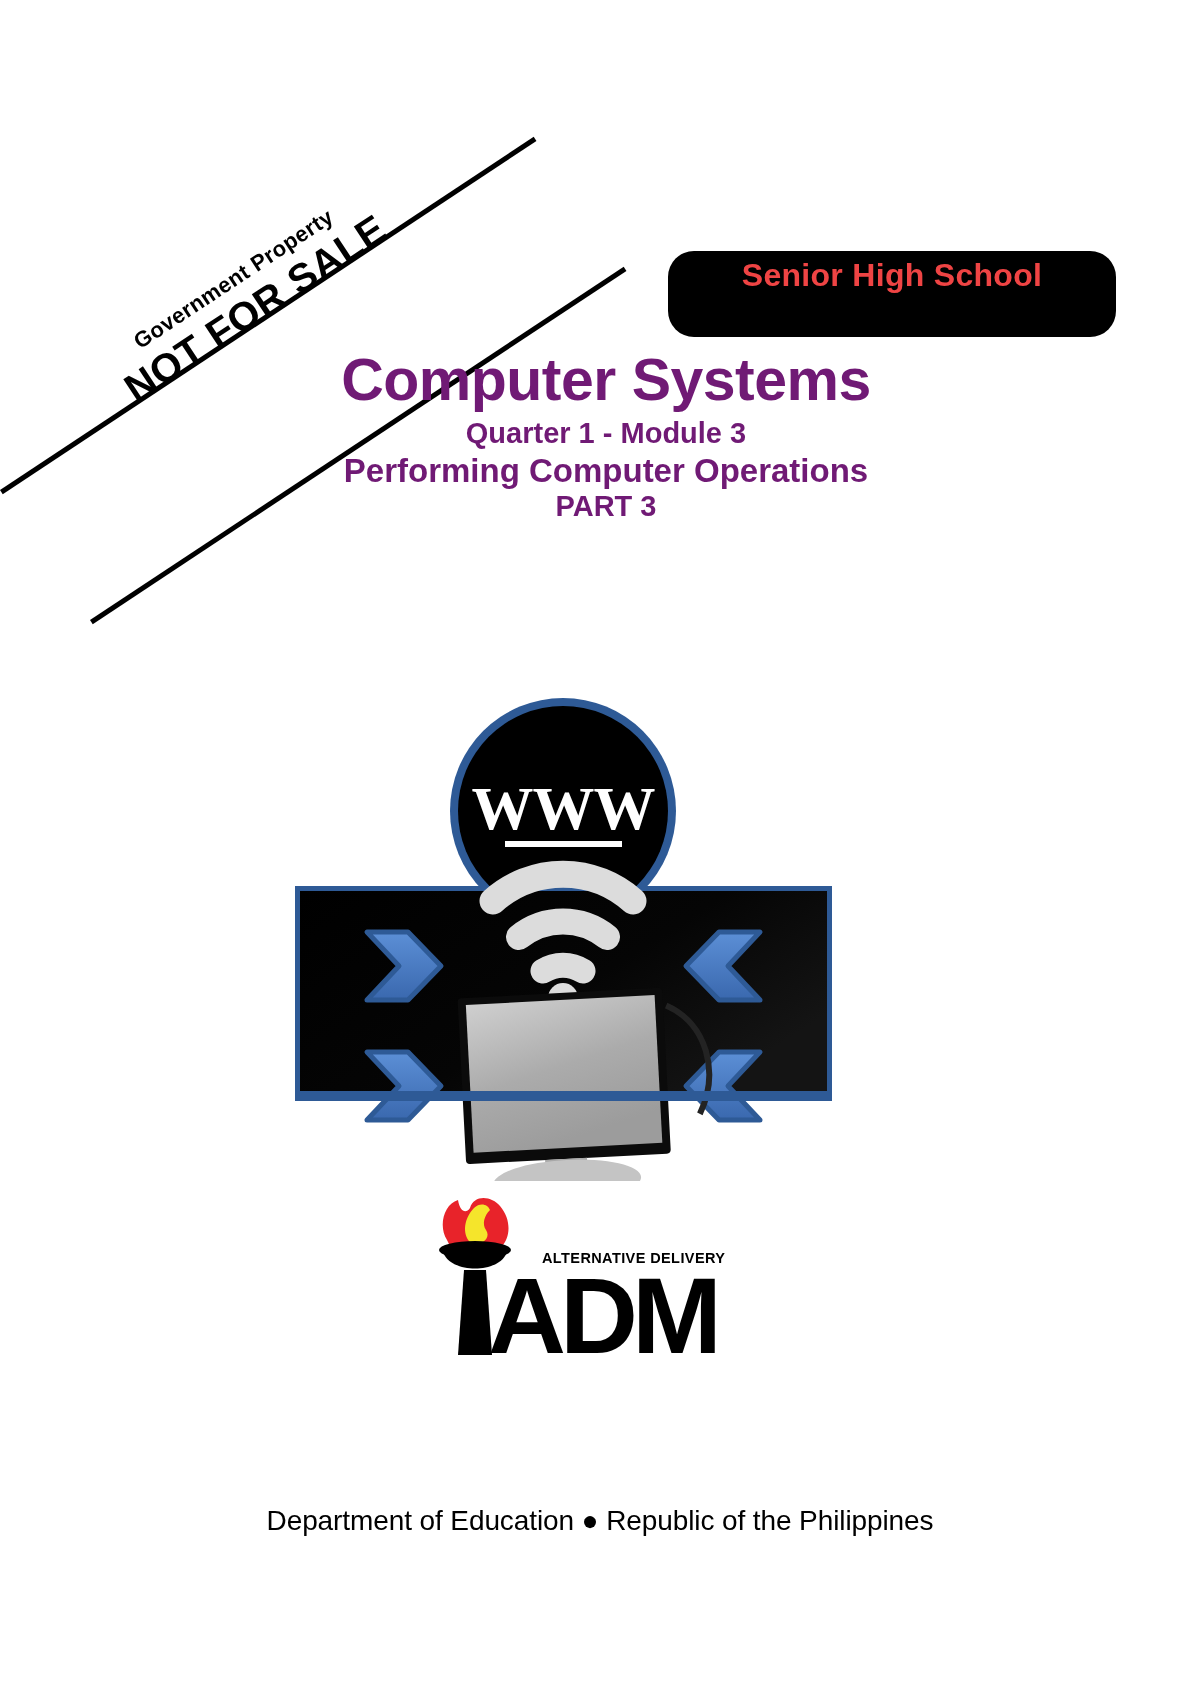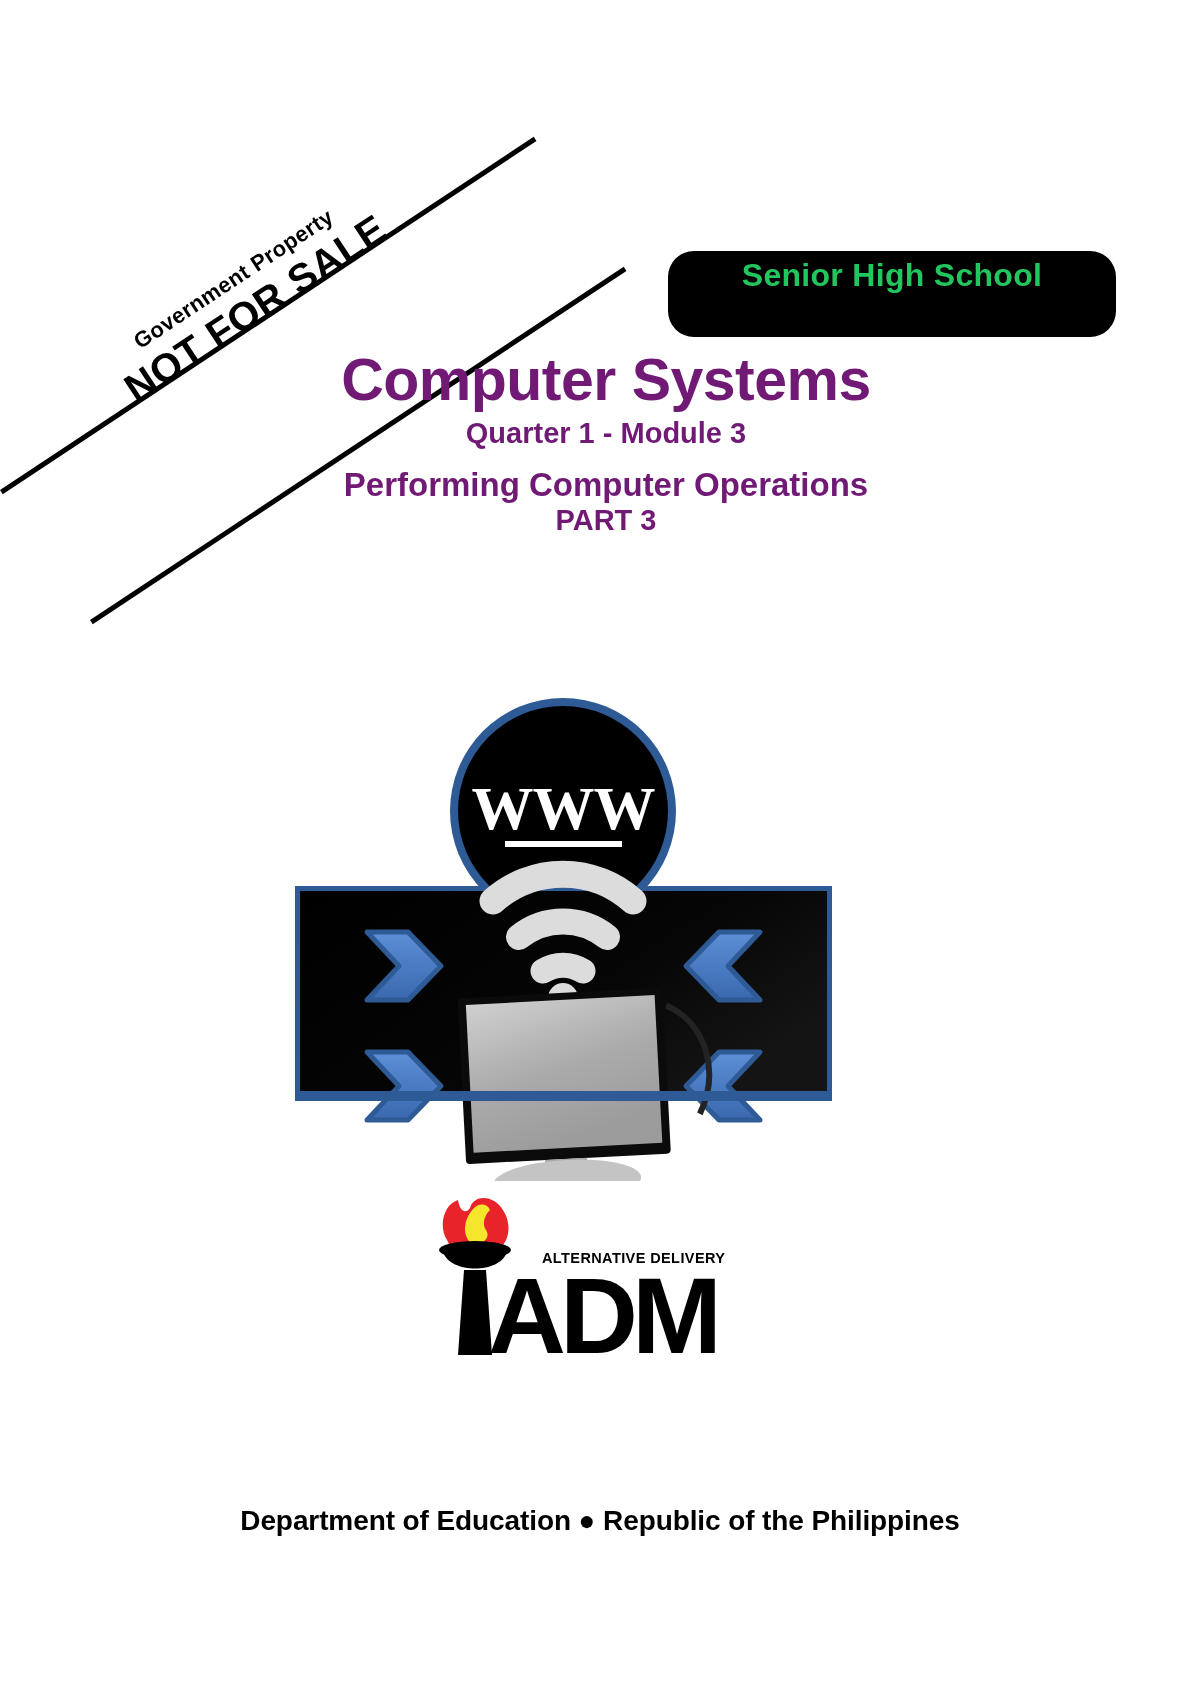--- a/index.html
+++ b/index.html
@@ -65,21 +65,21 @@
     left:668px;top:251px;
     width:448px;height:86px;
     background:#000000;
     border-radius:26px;
     box-sizing:border-box;
   }
   .shs-pill .shs-label{
     position:absolute;
     top:6px;left:0;right:0;
     text-align:center;
-    color:#22c55e;
+    color:#ef4444;
     font-size:32px;
     font-weight:bold;
     letter-spacing:.3px;
   }
 
   
   .titleblock{
     position:absolute;
     left:120px;right:108px;
     top:350px;
@@ -95,21 +95,21 @@
   .t-quarter{
     font-size:29px;
     font-weight:bold;
     line-height:1.15;
     margin-top:6px;
   }
   .t-sub{
     font-size:33px;
     font-weight:bold;
     line-height:1.16;
-    margin-top:16px;
+    margin-top:2px;
   }
   .t-part{
     font-size:29px;
     font-weight:bold;
     line-height:1.16;
   }
 
   
   .art{
     position:absolute;
@@ -126,21 +126,21 @@
   }
   .admlogo svg{display:block;}
 
   
   .footer{
     position:absolute;
     left:0;right:0;
     top:1505px;
     text-align:center;
     font-size:28px;
-    font-weight:bold;
+    font-weight:normal;
     color:#000;
     letter-spacing:-0.1px;
   }
 </style>
 </head>
 <body>
 
 <div class="page">
 
   <div class="banner">

